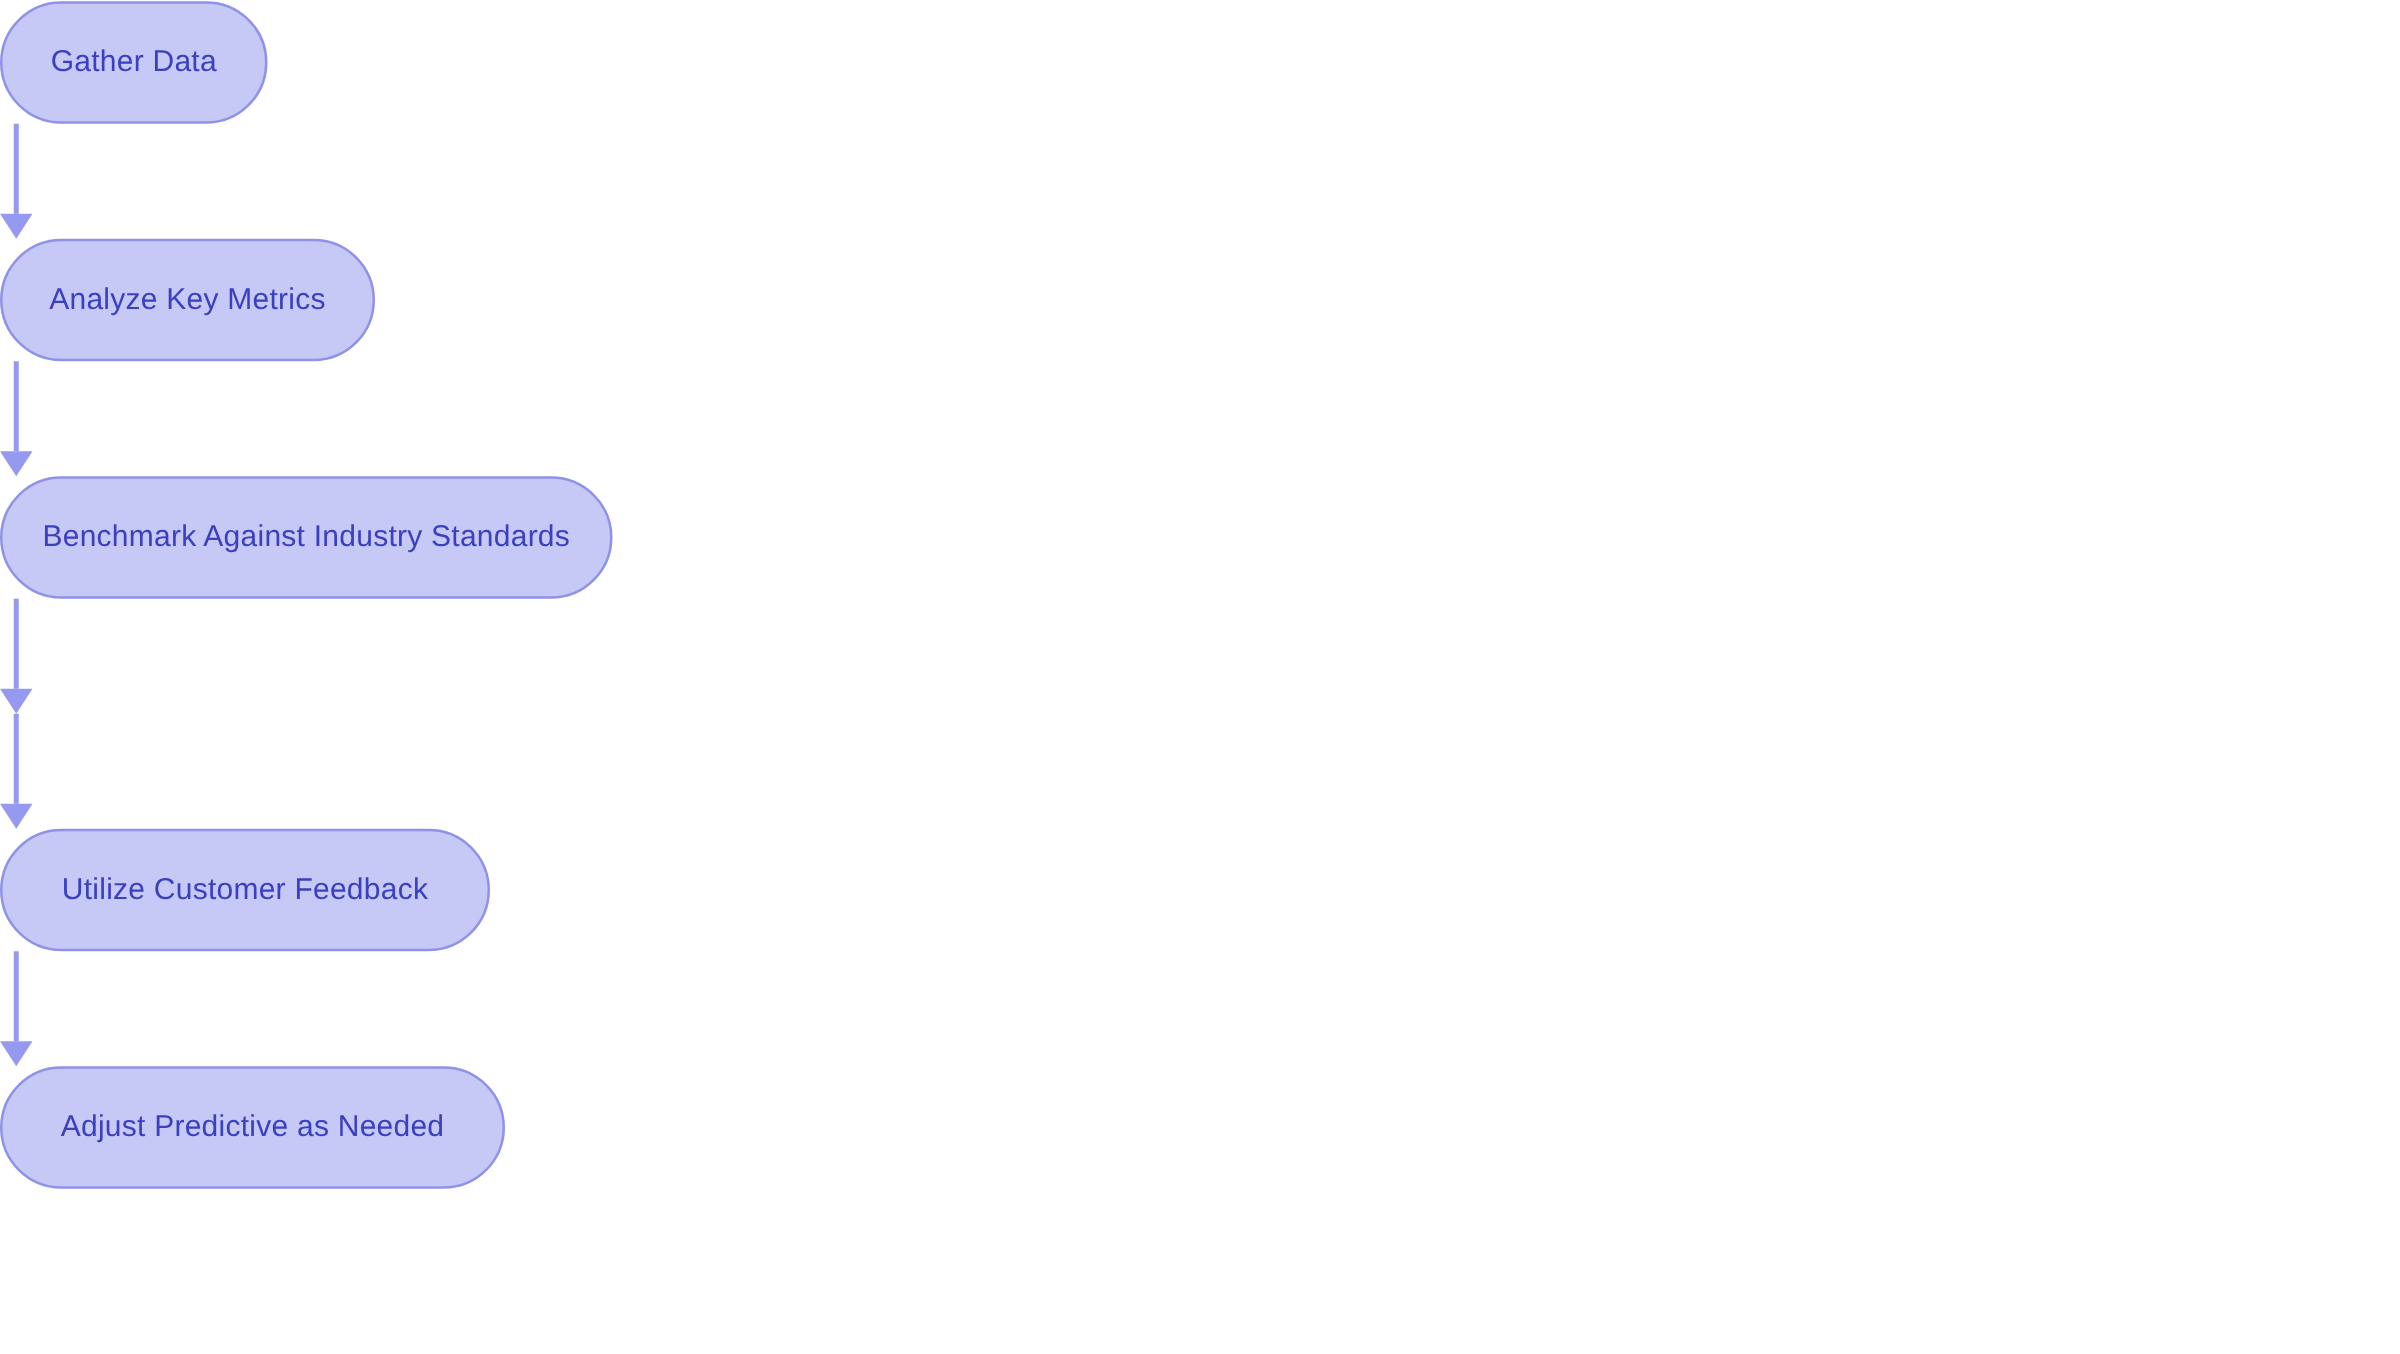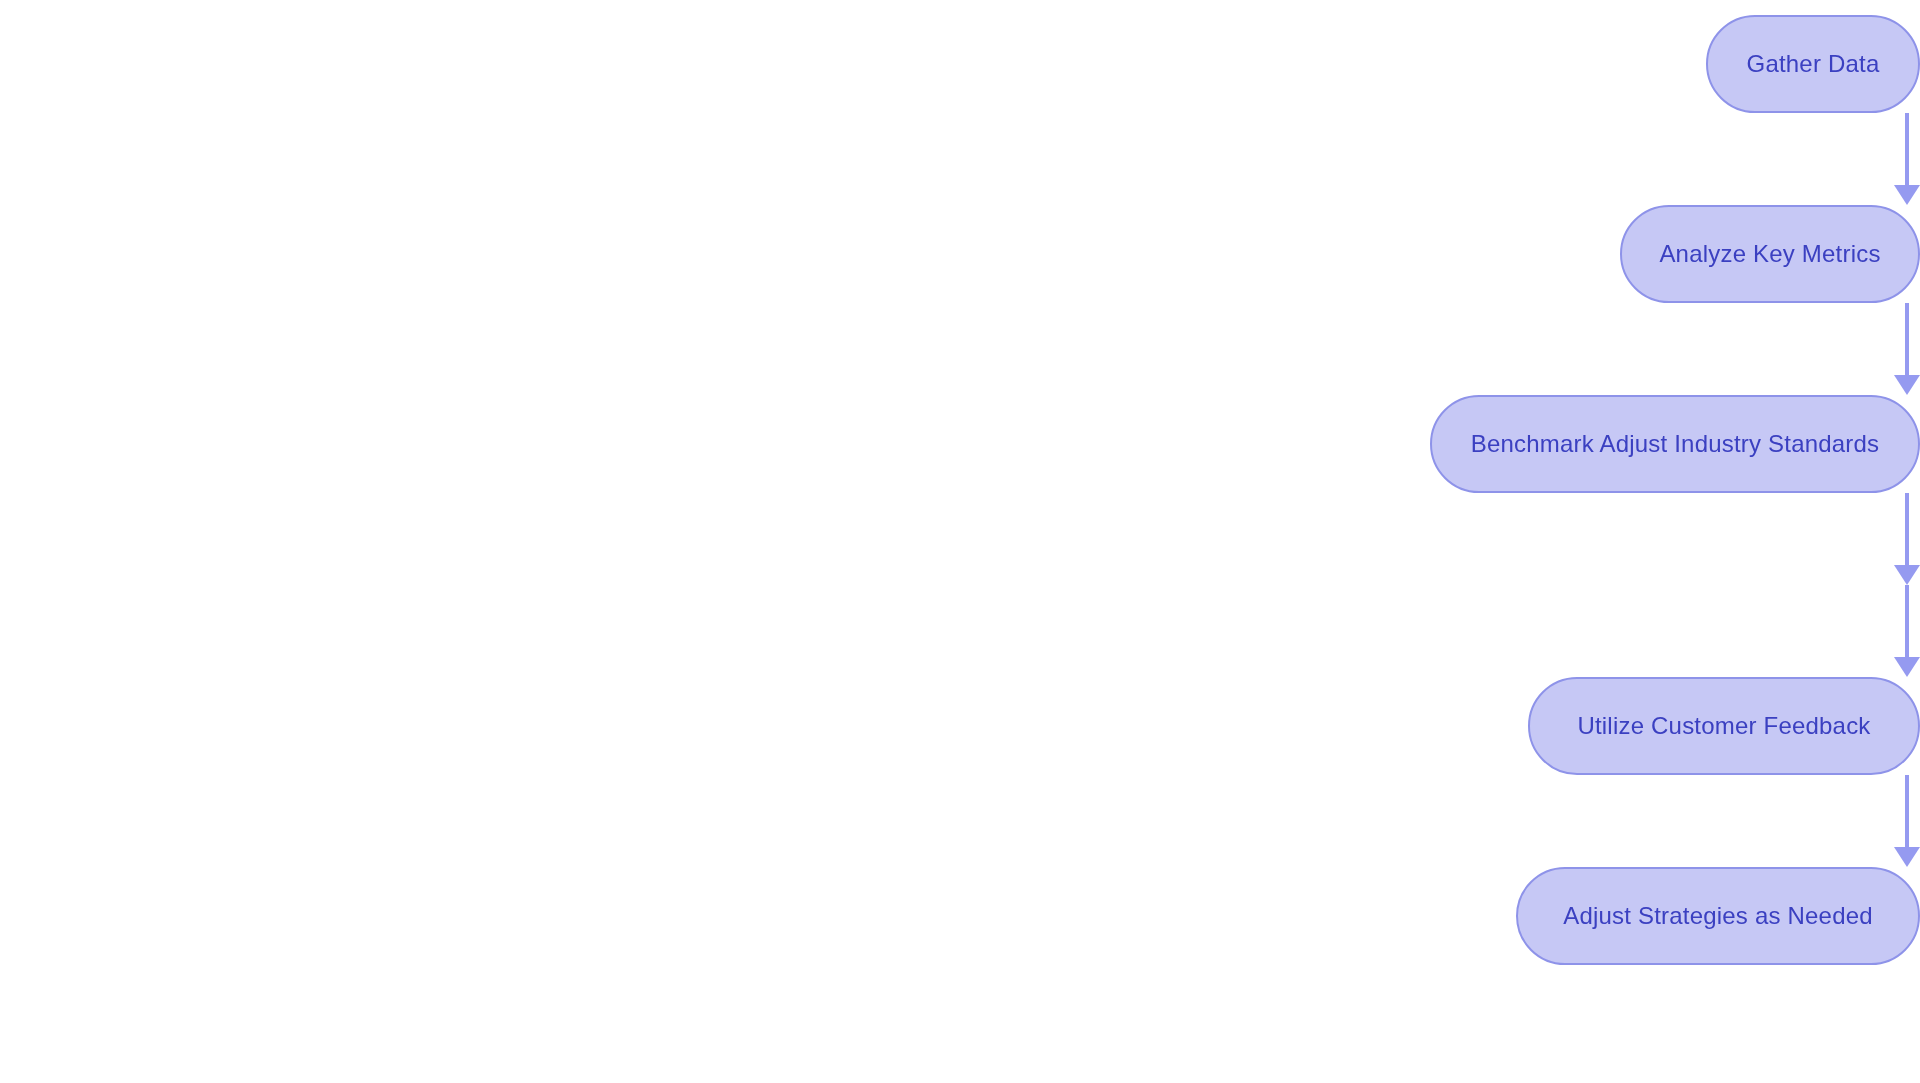--- a/index.html
+++ b/index.html
@@ -9,26 +9,26 @@
     position: relative;
     width: 1920px;
     height: 1083px;
     background: #ffffff;
     overflow: hidden;
     font-family: "Liberation Sans", sans-serif;
   }
 
   .flow {
     position: absolute;
-    top: 15px;
+    top: 1px;
     left: 0;
     width: 100%;
     display: flex;
     flex-direction: column;
-    align-items: flex-end;
+    align-items: flex-start;
   }
 
   .node {
     height: 98px;
     border-radius: 49px;
     display: flex;
     align-items: center;
     justify-content: center;
     background: var(--node-fill);
     border: 2px solid var(--node-border);
@@ -73,34 +73,34 @@
         <div class="head"></div>
       </div>
       <div class="node" style="width: 300px;">
         <span>Analyze Key Metrics</span>
       </div>
       <div class="connector">
         <div class="line"></div>
         <div class="head"></div>
       </div>
       <div class="node" style="width: 490px;">
-        <span>Benchmark Adjust Industry Standards</span>
+        <span>Benchmark Against Industry Standards</span>
       </div>
       <div class="connector">
         <div class="line"></div>
         <div class="head"></div>
       </div>
       <div class="connector">
         <div class="line"></div>
         <div class="head"></div>
       </div>
       <div class="node" style="width: 392px;">
         <span>Utilize Customer Feedback</span>
       </div>
       <div class="connector">
         <div class="line"></div>
         <div class="head"></div>
       </div>
       <div class="node" style="width: 404px;">
-        <span>Adjust Strategies as Needed</span>
+        <span>Adjust Predictive as Needed</span>
       </div>
     </div>
 </div>
 
 </body></html>

